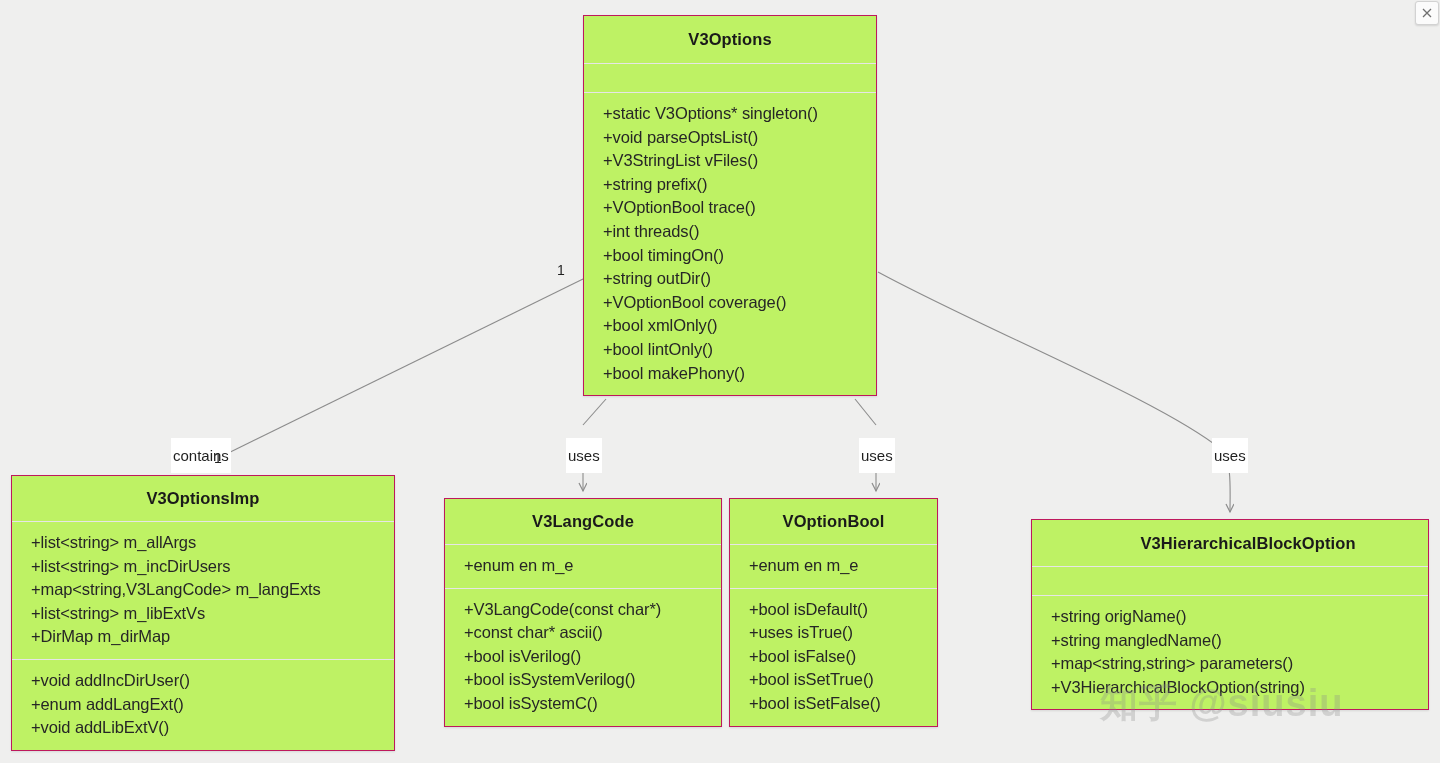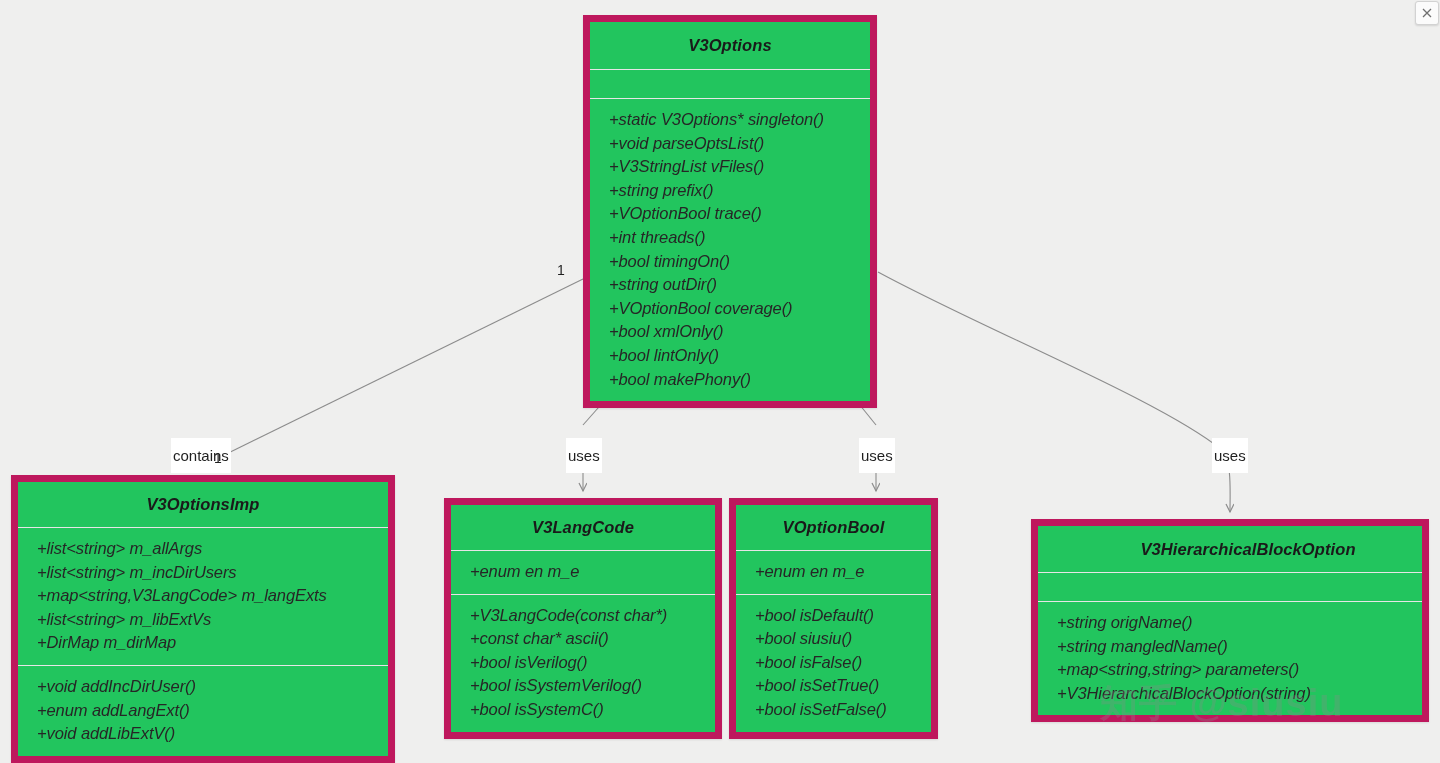--- a/index.html
+++ b/index.html
@@ -23,25 +23,24 @@
   }
   #edge-layer {
     position: absolute;
     left: 0; top: 0;
     width: 1440px;
     height: 763px;
     pointer-events: none;
   }
   .uml-class {
     position: absolute;
-    background: #22c55e;
-    border: 7px solid #be185d;
+    background: #bef264;
+    border: 1px solid #be185d;
     box-shadow: 0 1px 2px rgba(0,0,0,0.10);
     box-sizing: border-box;
-    font-style: italic;
   }
   .uml-title {
     text-align: center;
     font-weight: bold;
     font-size: 16.5px;
     color: #1a1a1a;
     letter-spacing: 0.1px;
     box-sizing: border-box;
     display: flex;
     align-items: center;
@@ -200,21 +199,21 @@
     </div>
   </div>
 
   <div class="uml-class" id="node-voptionbool" style="left:729px; top:498px; width:209px;">
     <div class="uml-title" style="height:45px;">VOptionBool</div>
     <div class="uml-compartment">
       <div class="uml-member">+enum en m_e</div>
     </div>
     <div class="uml-compartment">
       <div class="uml-member">+bool isDefault()</div>
-      <div class="uml-member">+bool siusiu()</div>
+      <div class="uml-member">+uses isTrue()</div>
       <div class="uml-member">+bool isFalse()</div>
       <div class="uml-member">+bool isSetTrue()</div>
       <div class="uml-member">+bool isSetFalse()</div>
     </div>
   </div>
 
   <div class="uml-class" id="node-v3hierarchicalblockoption" style="left:1031px; top:519px; width:398px;">
     <div class="uml-title" style="height:46px;padding-left:36px;">V3HierarchicalBlockOption</div>
     <div class="uml-compartment empty"></div>
     <div class="uml-compartment">

